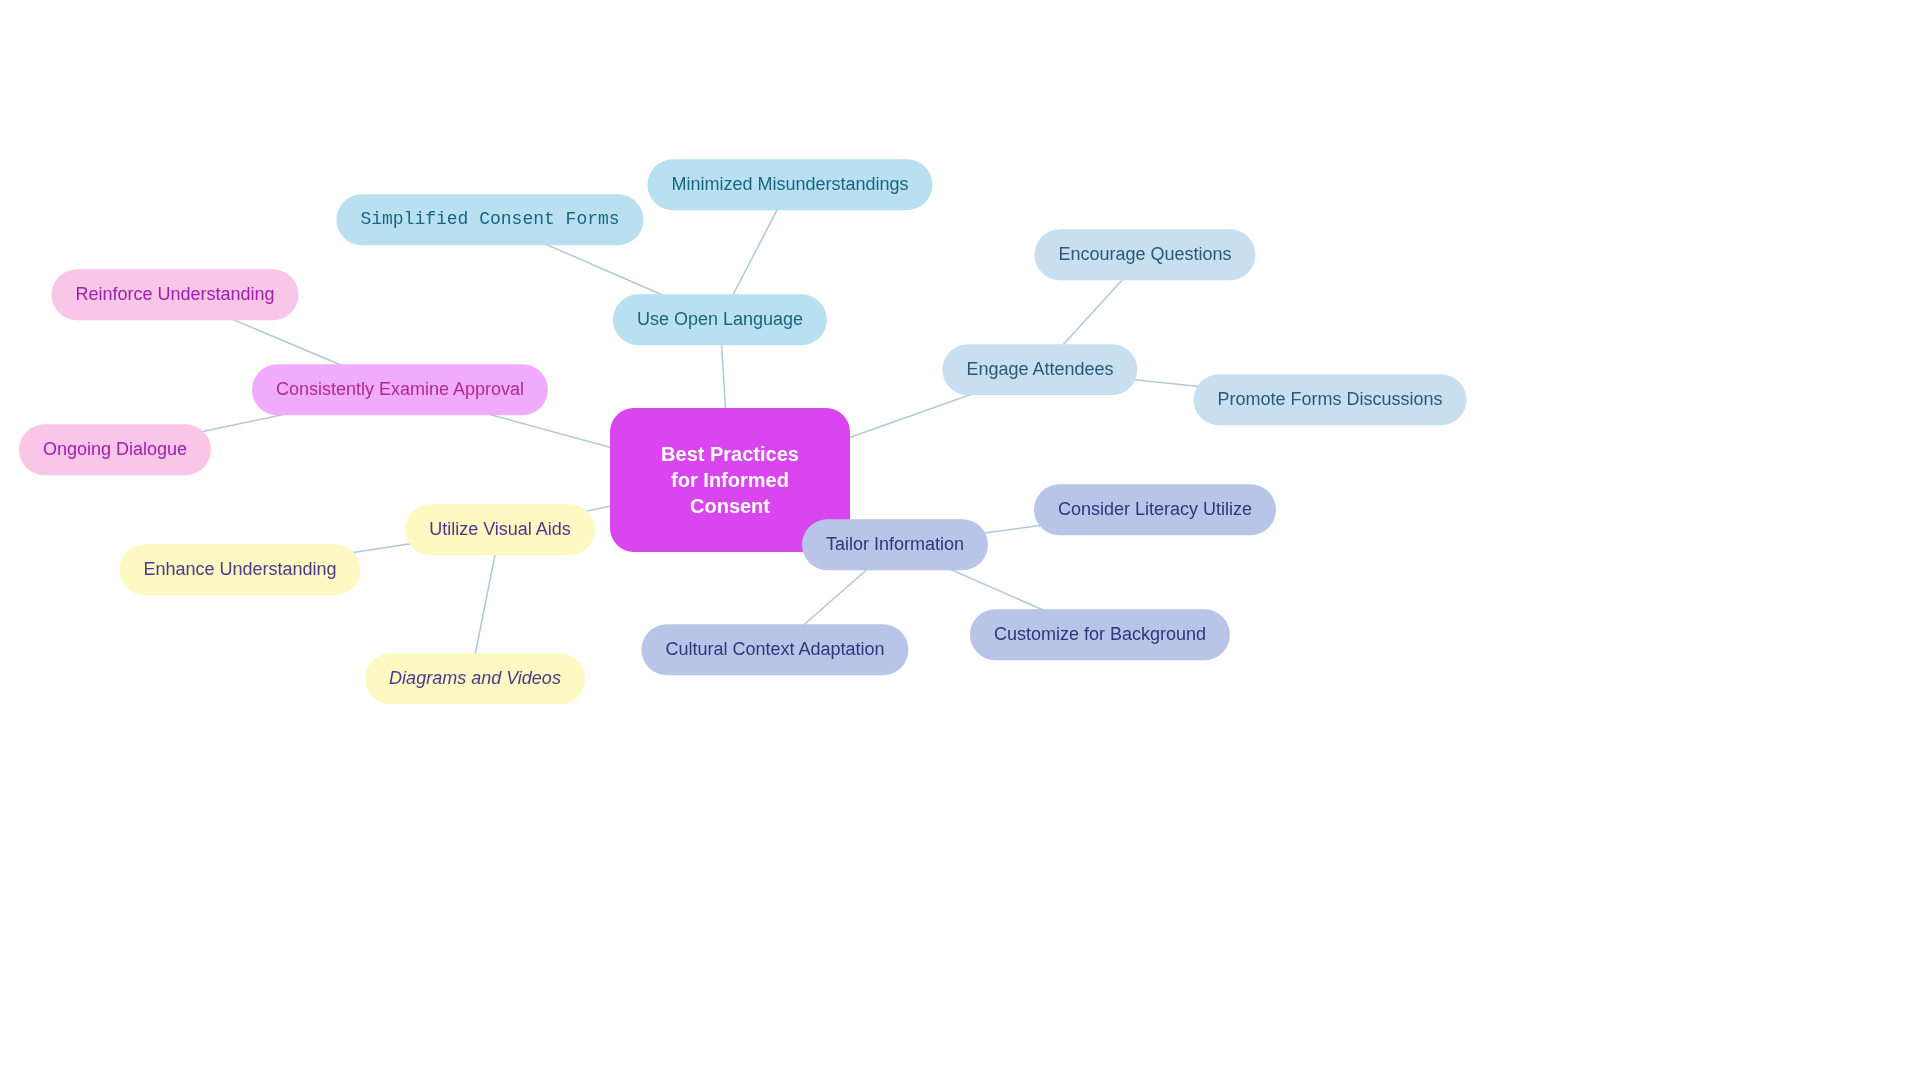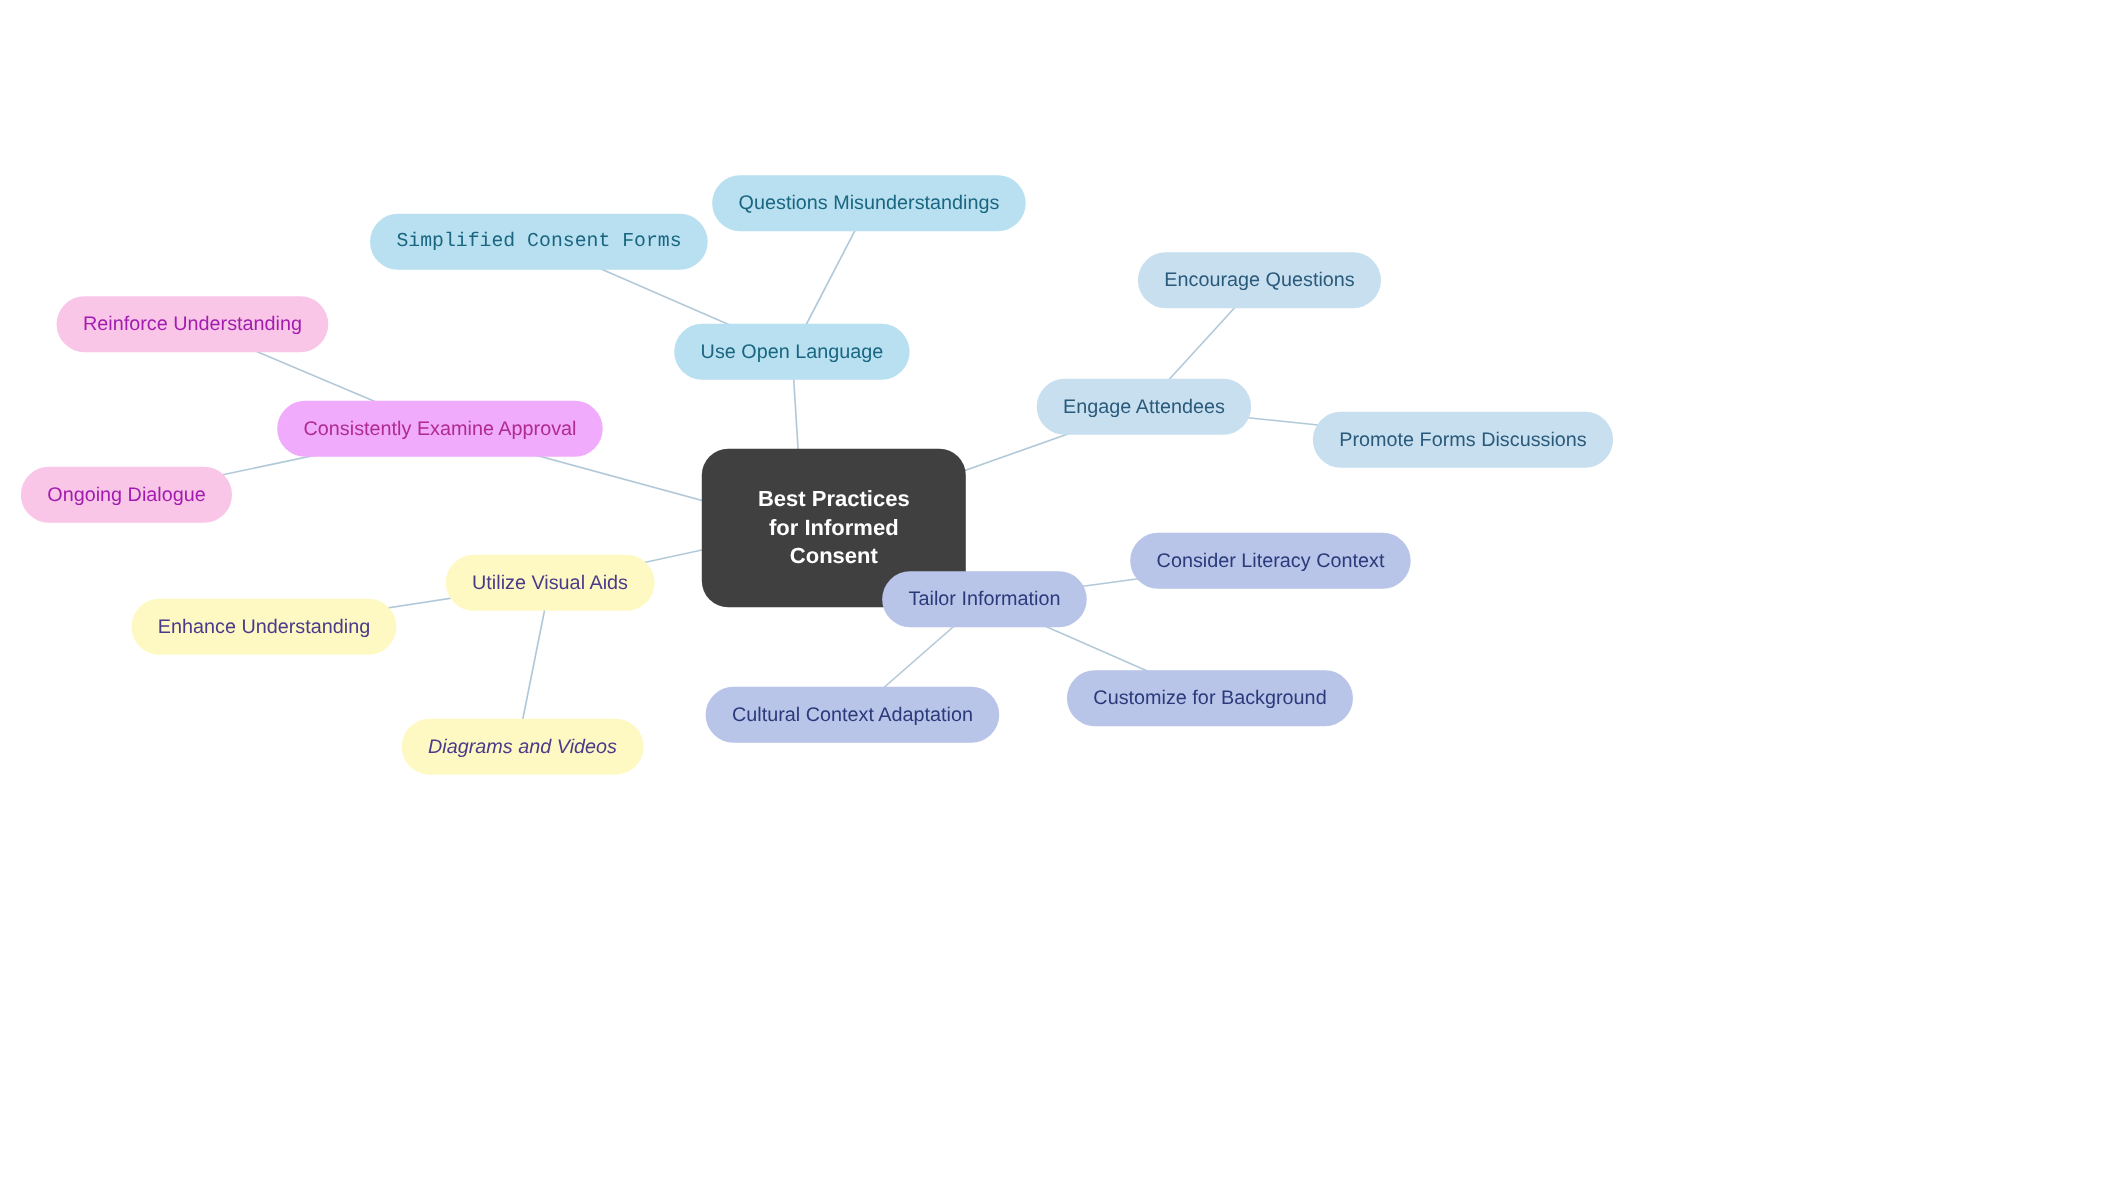--- a/index.html
+++ b/index.html
@@ -30,28 +30,27 @@
       justify-content: center;
       text-align: center;
       border-radius: 50px;
       padding: 14px 24px;
       font-size: 18px;
       font-weight: 500;
       line-height: 1.3;
       transform: translate(-50%, -50%);
     }
     .node-center {
-      background: #404040;
+      background: #d946ef;
       color: #ffffff;
       font-size: 20px;
       font-weight: 600;
       border-radius: 24px;
       padding: 33px 40px;
       width: 240px;
-      margin-left: 28px;
     }
     .node-blue-light {
       background: #b8e0f0;
       color: #1a6680;
       border: none;
     }
     .node-blue-pale {
       background: #c8dff0;
       color: #2a5a7a;
     }
@@ -90,27 +89,27 @@
       <line x1="895" y1="545" x2="1155" y2="510" stroke="#b0c8d8" stroke-width="1.5"></line>
       <line x1="895" y1="545" x2="1100" y2="635" stroke="#b0c8d8" stroke-width="1.5"></line>
       <line x1="895" y1="545" x2="775" y2="650" stroke="#b0c8d8" stroke-width="1.5"></line>
       <line x1="730" y1="480" x2="500" y2="530" stroke="#b0c8d8" stroke-width="1.5"></line>
       <line x1="500" y1="530" x2="240" y2="570" stroke="#b0c8d8" stroke-width="1.5"></line>
       <line x1="500" y1="530" x2="475" y2="655" stroke="#b0c8d8" stroke-width="1.5"></line>
     </svg>
 <div class="node node-center" style="left: 730px; top: 480px;">Best Practices for Informed Consent</div>
     <div class="node node-blue-light" style="left: 720px; top: 320px;">Use Open Language</div>
     <div class="node node-blue-light" style="left: 490px; top: 220px; font-family: Liberation Mono, monospace;">Simplified Consent Forms</div>
-    <div class="node node-blue-light" style="left: 790px; top: 185px;">Questions Misunderstandings</div>
+    <div class="node node-blue-light" style="left: 790px; top: 185px;">Minimized Misunderstandings</div>
     <div class="node node-blue-pale" style="left: 1040px; top: 370px;">Engage Attendees</div>
     <div class="node node-blue-pale" style="left: 1145px; top: 255px;">Encourage Questions</div>
     <div class="node node-blue-pale" style="left: 1330px; top: 400px;">Promote Forms Discussions</div>
     <div class="node node-pink-medium" style="left: 400px; top: 390px;">Consistently Examine Approval</div>
     <div class="node node-pink-light" style="left: 175px; top: 295px;">Reinforce Understanding</div>
     <div class="node node-pink-light" style="left: 115px; top: 450px;">Ongoing Dialogue</div>
     <div class="node node-lavender" style="left: 895px; top: 545px;">Tailor Information</div>
-    <div class="node node-lavender" style="left: 1155px; top: 510px;">Consider Literacy Context</div>
+    <div class="node node-lavender" style="left: 1155px; top: 510px;">Consider Literacy Utilize</div>
     <div class="node node-lavender" style="left: 1100px; top: 635px;">Customize for Background</div>
     <div class="node node-lavender" style="left: 775px; top: 650px;">Cultural Context Adaptation</div>
     <div class="node node-purple-light" style="left: 500px; top: 530px;">Utilize Visual Aids</div>
     <div class="node node-purple-light" style="left: 240px; top: 570px;">Enhance Understanding</div>
     <div class="node node-purple-light" style="left: 475px; top: 679px; font-style: italic;">Diagrams and Videos</div>
   </div>
 
 </body></html>

